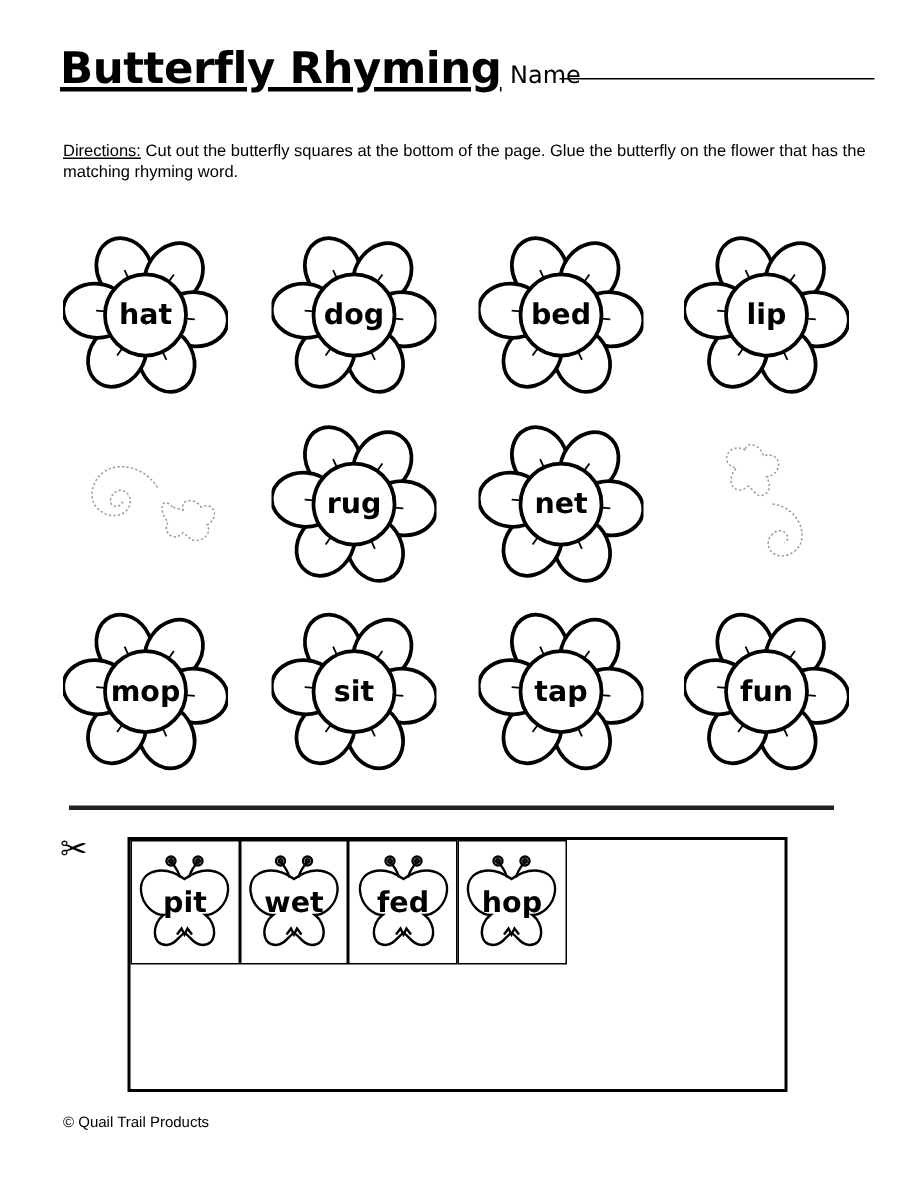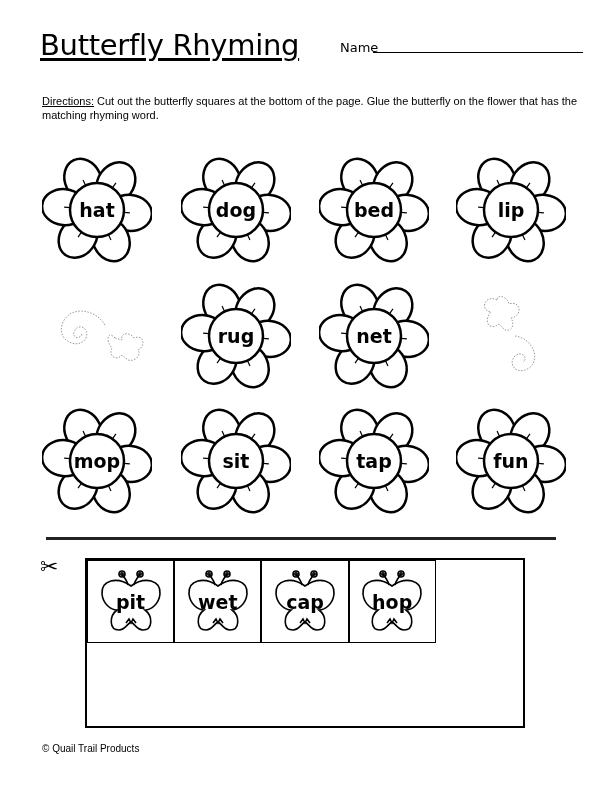--- a/index.html
+++ b/index.html
@@ -1,28 +1,28 @@
 <!DOCTYPE html>
 <html><head>
 <meta charset="utf-8">
 <style>
   html, body { margin:0; padding:0; background:#fff; }
   body { width:612px; height:792px; position:relative; overflow:hidden; font-family:"DejaVu Sans", sans-serif; color:#000; }
-  .title { position:absolute; left:40px; top:28px; font-family:"DejaVu Sans", sans-serif; font-weight:normal; font-size:29px; letter-spacing:-0.3px; text-decoration:underline; text-decoration-thickness:3px; text-underline-offset:3px; }
-  .name-label { position:absolute; left:340px; top:40px; font-size:13px; }
+  .title { position:absolute; left:40px; top:28px; font-family:"DejaVu Sans", sans-serif; font-weight:bold; font-size:29px; letter-spacing:-0.3px; text-decoration:underline; text-decoration-thickness:3px; text-underline-offset:3px; }
+  .name-label { position:absolute; left:340px; top:40px; font-size:16px; }
   .name-line { position:absolute; left:373px; top:52px; width:210px; border-bottom:1px solid #000; }
   .directions { position:absolute; left:42px; top:94px; width:540px; font-size:11px; line-height:14px; font-family:"Liberation Sans", sans-serif; }
   .directions .lbl { text-decoration:underline;text-align:right; }
   .flower { position:absolute; width:110px; height:110px; }
   .flower svg { position:absolute; left:0; top:0; }
   .flower .word { position:absolute; left:0; top:0; width:110px; height:110px; display:flex; align-items:center; justify-content:center; font-family:"DejaVu Sans", sans-serif; font-size:19px; font-weight:bold; }
   .deco { position:absolute; }
   .cutline { position:absolute; left:46px; top:537px; width:510px; height:0; border-top:3px solid #222; }
   .scissors { position:absolute; left:40px; top:556px; font-size:22px; line-height:22px; }
-  .grid { position:absolute; left:85px; top:558px; width:440px; height:170px; display:grid; grid-template-columns:repeat(5, 1fr); grid-template-rows:repeat(2, 1fr); border:2px solid #000; box-sizing:border-box; }
+  .grid { position:absolute; left:85px; top:558px; width:440px; height:170px; display:grid; grid-template-columns:repeat(6, 1fr); grid-template-rows:repeat(2, 1fr); border:2px solid #000; box-sizing:border-box; }
   .cell { position:relative; border:1.5px solid #000; box-sizing:border-box; }
   .cell svg { position:absolute; left:50%; top:50%; transform:translate(-50%,-50%); }
   .cell .word { position:absolute; left:0; right:0; top:30px; text-align:center; font-family:"DejaVu Sans", sans-serif; font-weight:bold; font-size:19px; }
   .footer { position:absolute; left:42px; top:743px; font-size:10px; font-family:"Liberation Sans", sans-serif; }
 </style>
 </head>
 <body>
 
 <svg width="0" height="0" style="position:absolute">
   <defs>
@@ -154,21 +154,21 @@
   <div class="cell">
       <svg width="68" height="64" viewBox="0 0 68 64">
         <use href="#butterfly-shape"></use>
       </svg>
       <div class="word">wet</div>
     </div>
   <div class="cell">
       <svg width="68" height="64" viewBox="0 0 68 64">
         <use href="#butterfly-shape"></use>
       </svg>
-      <div class="word">cap</div>
+      <div class="word">fed</div>
     </div>
   <div class="cell">
       <svg width="68" height="64" viewBox="0 0 68 64">
         <use href="#butterfly-shape"></use>
       </svg>
       <div class="word">hop</div>
     </div>
 </div>
 
 <div class="footer">© Quail Trail Products</div>

